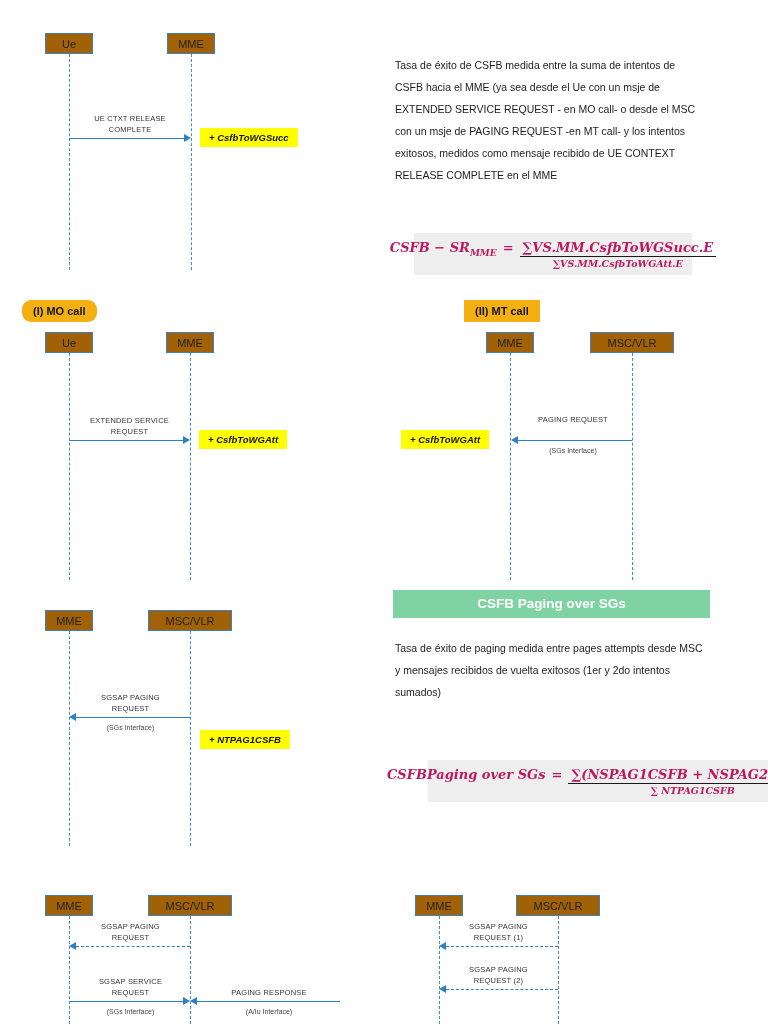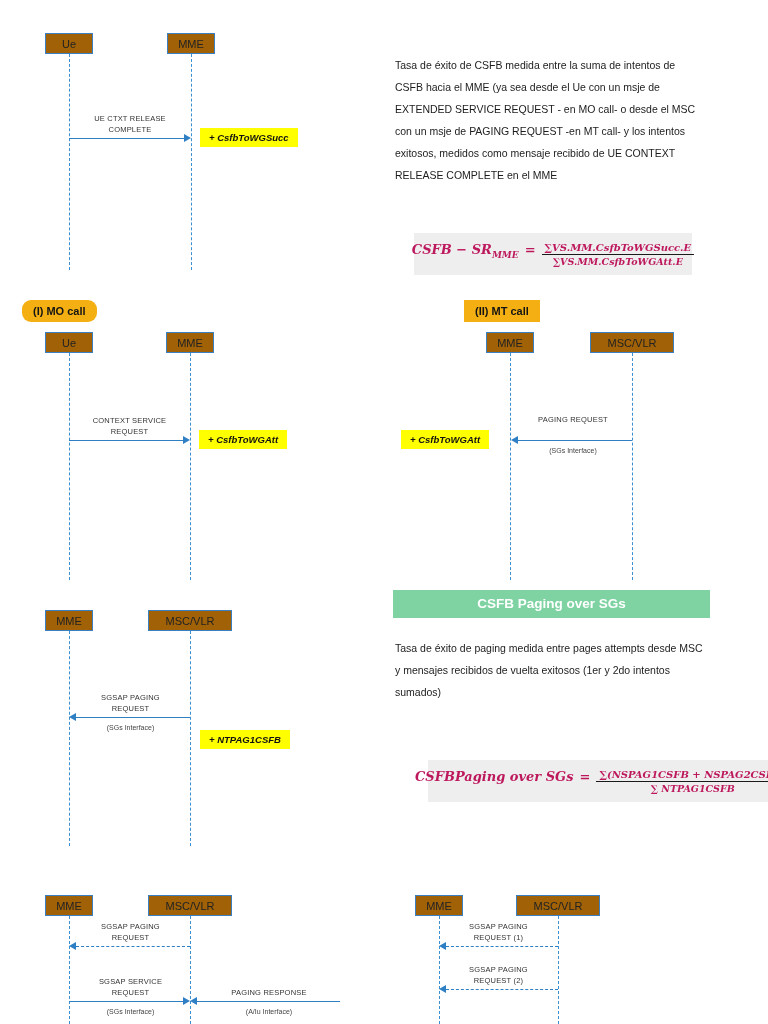--- a/index.html
+++ b/index.html
@@ -120,21 +120,21 @@
     font-style:italic;
     font-weight:700;
     color:#be185d;
     display:flex;
     white-space:nowrap;
   }
   .formula .lhs{font-size:13px;margin-right:6px;}
   .formula .lhs sub{font-size:9px;font-style:italic;}
   .formula .eq{font-size:13px;margin-right:6px;}
   .frac{display:inline-flex;flex-direction:column;align-items:center;}
-  .frac .num{font-size:10px;padding:0 3px 1px 3px;border-bottom:1.2px solid #1a1a1a;}
+  .frac .num{font-size:13px;padding:0 3px 1px 3px;border-bottom:1.2px solid #1a1a1a;}
   .frac .den{font-size:9.5px;padding:1px 3px 0 3px;}
 </style>
 </head>
 <body>
 
 <div class="page">
 
   <div class="seq" style="left:0;top:0;width:380px;height:270px;">
     <div class="node-box" style="left:45px;top:33px;width:48px;">Ue</div>
     <div class="lifeline" style="left:69px;top:54px;height:216px;"></div>
@@ -167,21 +167,21 @@
 
   <div class="seq" style="left:0;top:290px;width:380px;height:290px;">
     <div class="badge" style="left:22px;top:10px;border-radius:9px;">(I)  MO call</div>
 
     <div class="node-box" style="left:45px;top:42px;width:48px;">Ue</div>
     <div class="lifeline" style="left:69px;top:63px;height:227px;"></div>
 
     <div class="node-box" style="left:166px;top:42px;width:48px;">MME</div>
     <div class="lifeline" style="left:190px;top:63px;height:227px;"></div>
 
-    <div class="msg-label" style="left:69px;top:126px;width:121px;">CONTEXT SERVICE</div>
+    <div class="msg-label" style="left:69px;top:126px;width:121px;">EXTENDED SERVICE</div>
     <div class="msg-label" style="left:69px;top:137px;width:121px;">REQUEST</div>
     <div class="arrow-line" style="left:69px;top:150px;width:114px;"></div>
     <div class="arrow-head right" style="left:183px;top:146px;"></div>
 
     <div class="counter" style="left:199px;top:140px;">+ CsfbToWGAtt</div>
   </div>
 
   <div class="seq" style="left:388px;top:290px;width:380px;height:290px;">
     <div class="badge" style="left:76px;top:10px;">(II)  MT call</div>
 

